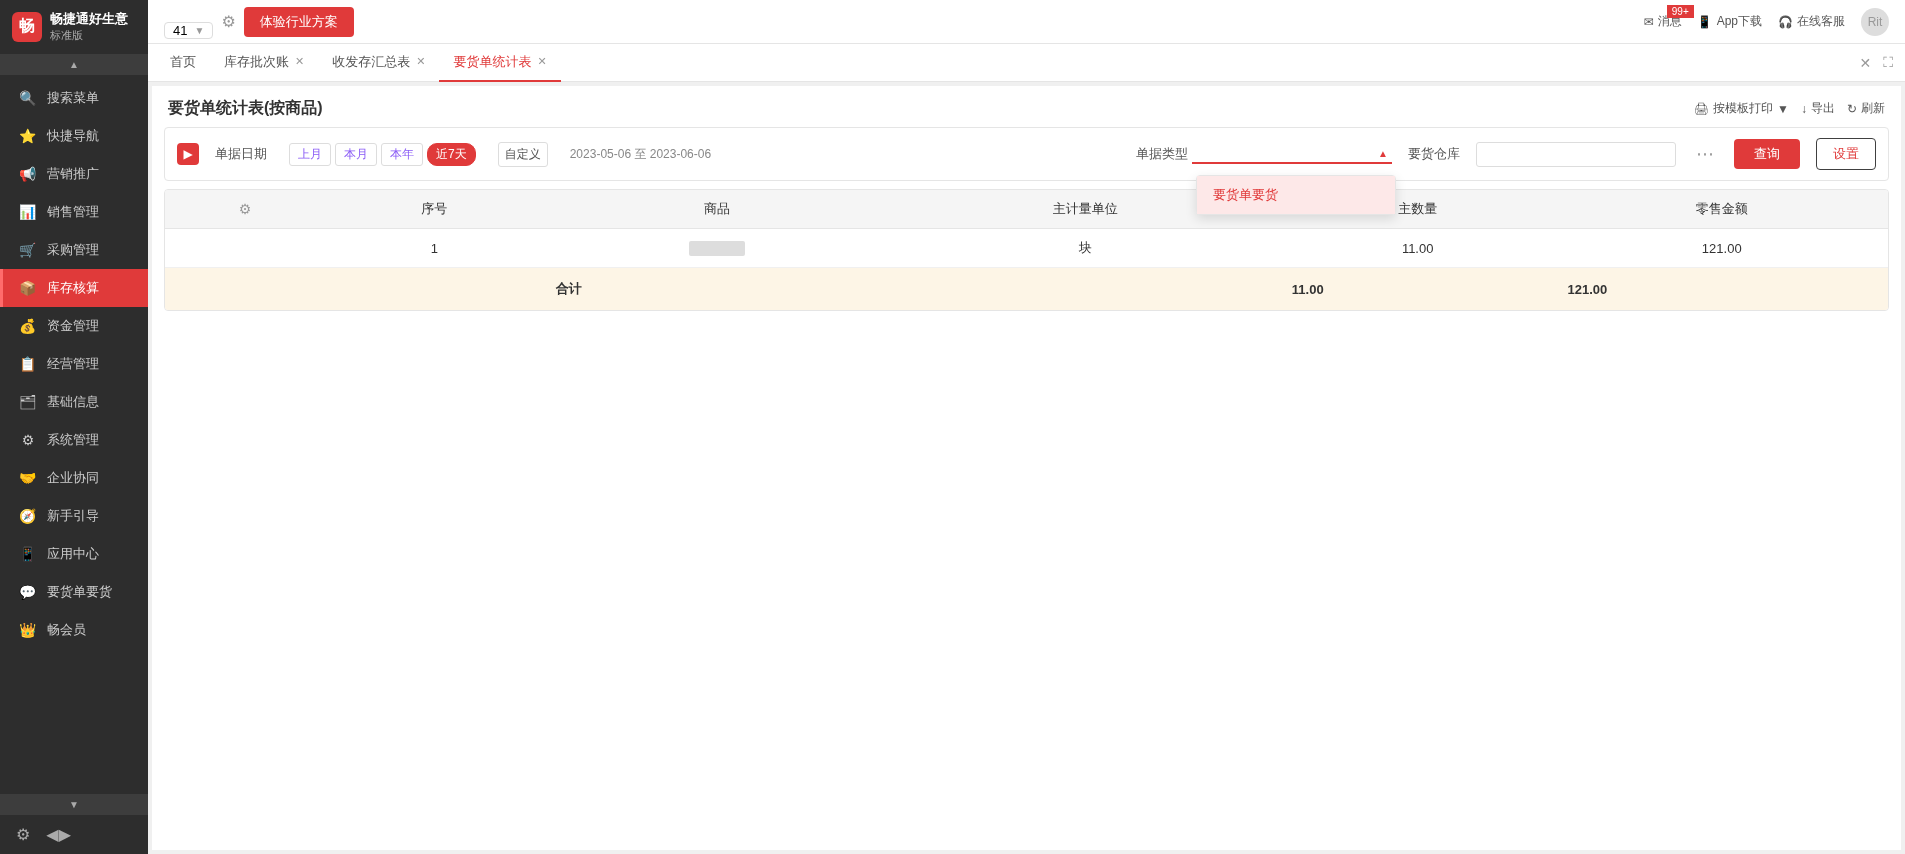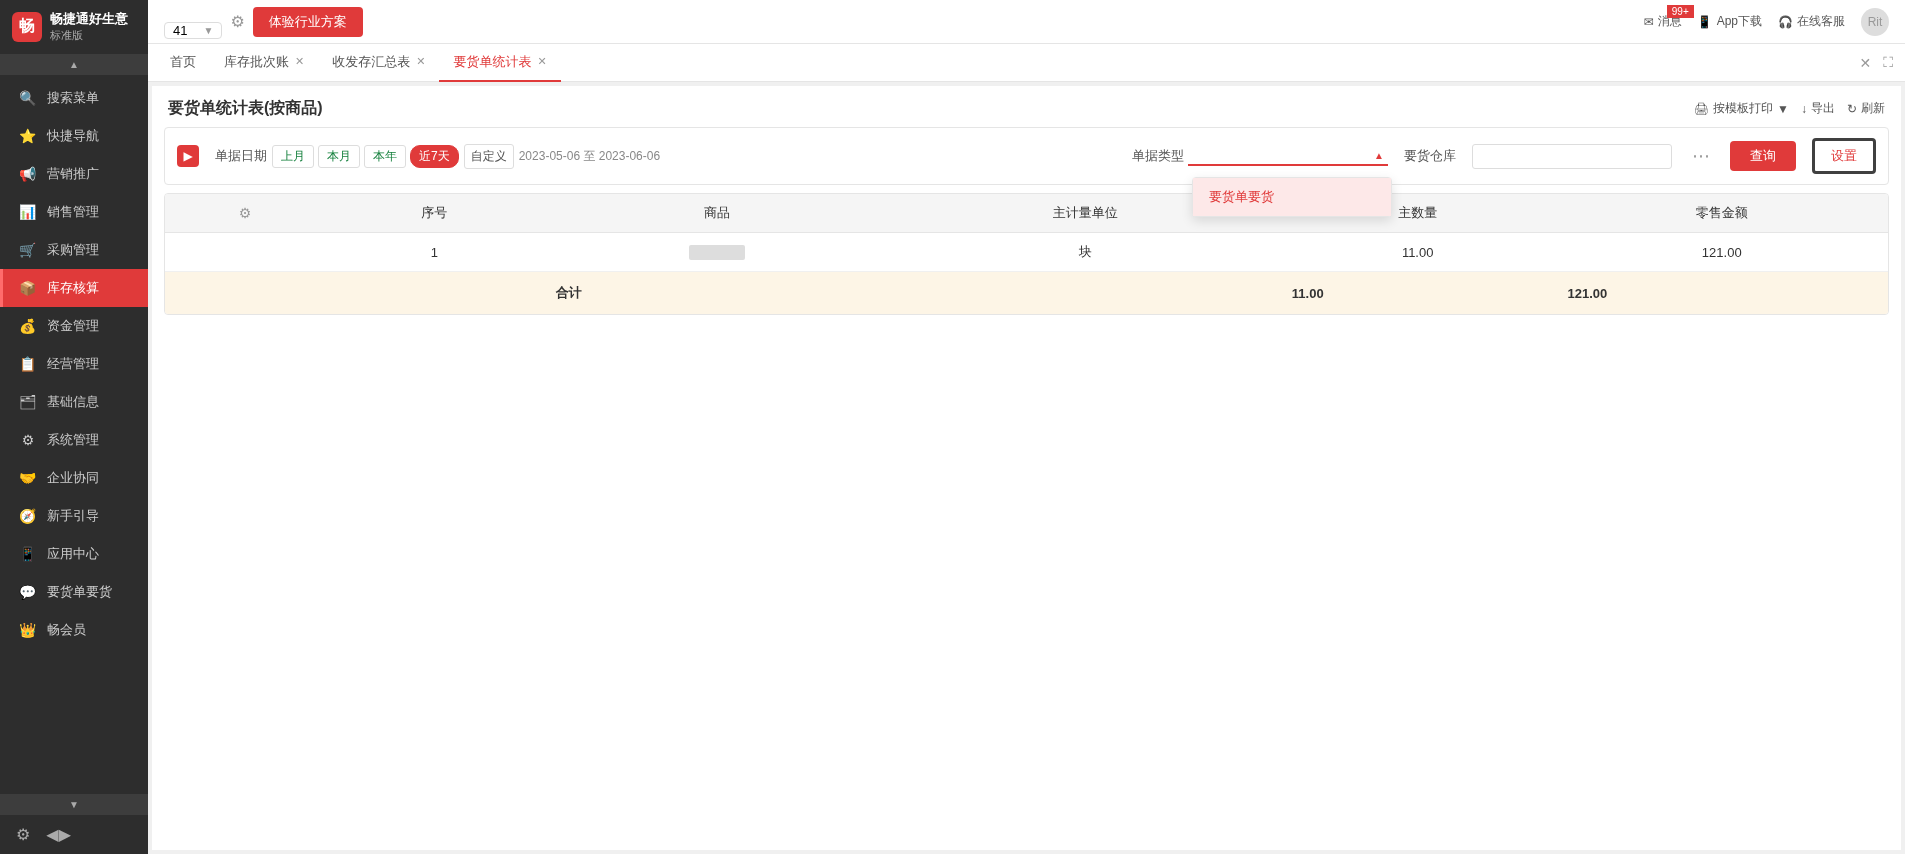--- a/index.html
+++ b/index.html
@@ -83,21 +83,21 @@
       height: 44px;
       display: flex;
       align-items: center;
       padding: 0 16px;
       border-bottom: 1px solid #e5e5e5;
       gap: 16px;
       flex-shrink: 0;
     }
     .topbar-left { display: flex; align-items: center; gap: 8px; flex: 1; }
     .topbar-selector {
-      display: flex; align-items: center; gap: 16px;
+      display: flex; align-items: center; gap: 7px;
       border: 1px solid #ddd; border-radius: 4px; padding: 0 8px;
       background: #fff; cursor: pointer; font-size: 13px; margin-top: 17px;
     }
     .topbar-selector .arrow { color: #999; font-size: 10px; }
     .topbar-gear { color: #999; font-size: 16px; cursor: pointer; }
     .topbar-industry-btn {
       background: #e03a3a;
       color: #fff;
       border: none;
       border-radius: 4px;
@@ -183,26 +183,26 @@
       gap: 16px;
       flex-wrap: wrap;
     }
     .filter-toggle {
       width: 22px; height: 22px;
       background: #e03a3a;
       border-radius: 4px;
       display: flex; align-items: center; justify-content: center;
       color: #fff; cursor: pointer; font-size: 12px; flex-shrink: 0;
     }
-    .filter-row { display: flex; align-items: center; gap: 5px; flex-wrap: wrap; flex: 1; }
+    .filter-row { display: flex; align-items: center; gap: 22px; flex-wrap: wrap; flex: 1; }
     .filter-label { color: #555; font-size: 13px; white-space: nowrap; }
     .filter-period-btns { display: flex; gap: 4px; }
     .period-btn {
       border: 1px solid #ddd; background: #fff; border-radius: 3px;
-      padding: 0 8px; font-size: 12px; cursor: pointer; color: #15803d;
+      padding: 0 8px; font-size: 12px; cursor: pointer; color: #8b5cf6;
     }
     .period-btn.hot {
       background: #e03a3a; color: #fff; border-color: #e03a3a; border-radius: 10px; padding: 2px 8px;
     }
     .filter-date-range { font-size: 12px; color: #888; }
     .custom-btn { font-size: 12px; color: #555; cursor: pointer; border: none; background: none; padding: 3px 6px; border: 1px solid #ddd; border-radius: 3px; }
 
     .filter-select-wrapper {
       display: flex; align-items: center; gap: 4px;
     }
@@ -219,21 +219,21 @@
       border: 1px solid #ddd; border-radius: 3px;
       padding: 4px 8px; font-size: 13px; min-width: 200px;
       outline: none;
     }
     .filter-more-btn { color: #999; cursor: pointer; font-size: 18px; padding: 0 4px; }
     .filter-query-btn {
       background: #e03a3a; color: #fff; border: none;
       border-radius: 4px; padding: 6px 20px; font-size: 13px; cursor: pointer;
     }
     .filter-settings-btn {
-      border: 3px solid #404040; color: #e03a3a; background: #fff;
+      border: 1px solid #404040; color: #e03a3a; background: #fff;
       border-radius: 4px; padding: 6px 16px; font-size: 13px; cursor: pointer;
     }
 
     
     .dropdown-overlay {
       position: absolute;
       background: #fff;
       border: 1px solid #e5e5e5;
       border-radius: 4px;
       box-shadow: 0 4px 12px rgba(0,0,0,0.12);

